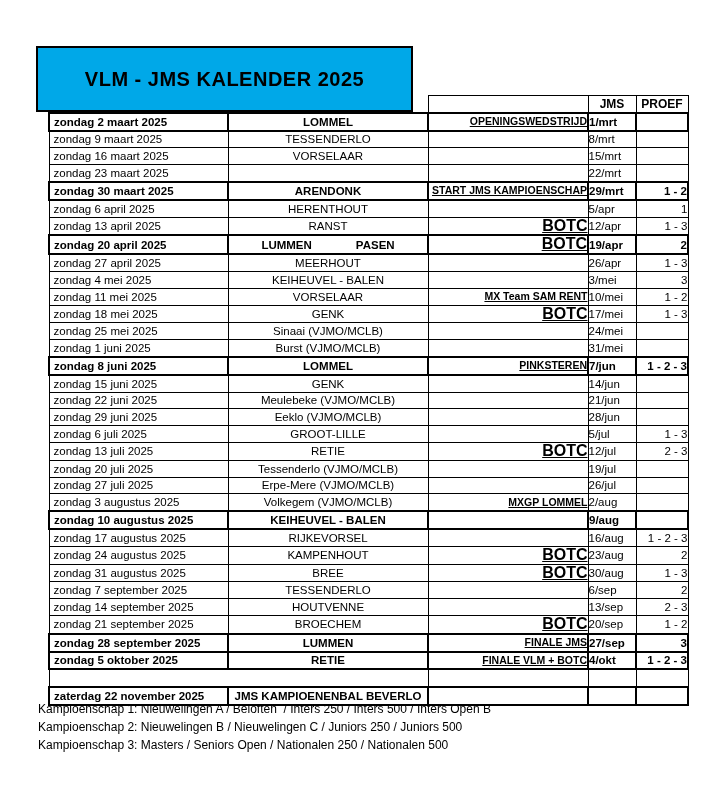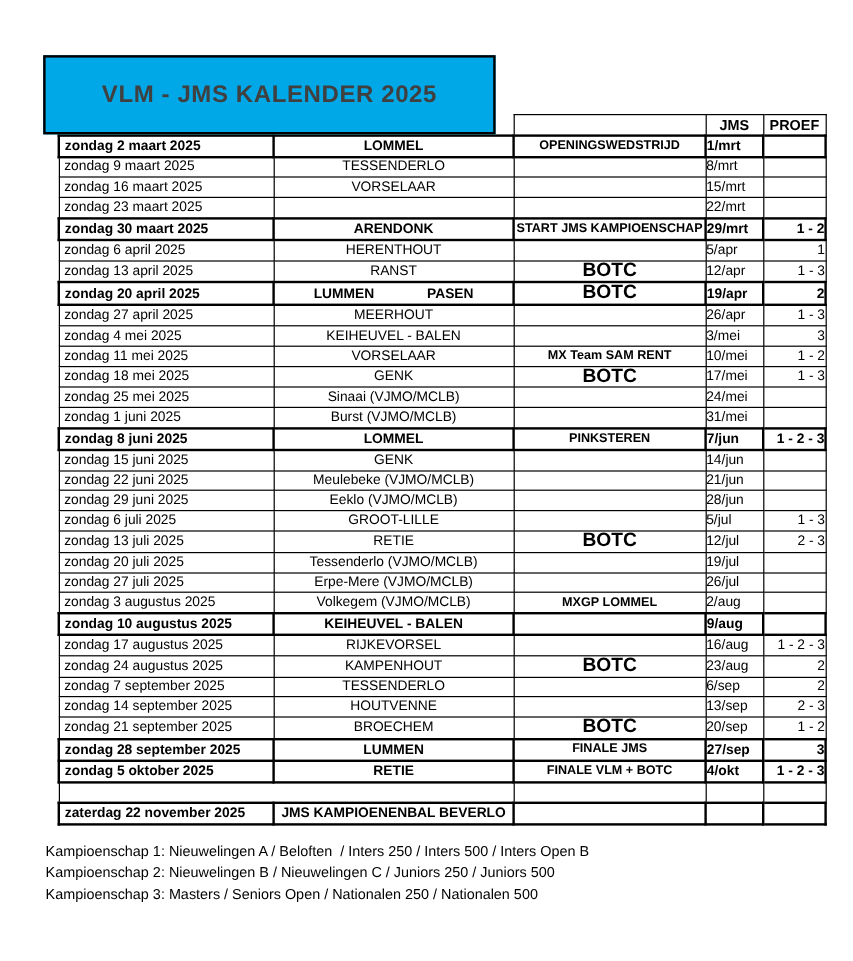--- a/index.html
+++ b/index.html
@@ -17,21 +17,21 @@
     position:absolute;left:48px;top:95px;border-collapse:collapse;table-layout:fixed;
     z-index:1;
   }
   col.c1{width:179px;} col.c2{width:200px;} col.c3{width:160px;} col.c4{width:48px;} col.c5{width:52px;}
   td,th{border:1px solid #000;height:15.8px;padding:0;font-size:11.5px;line-height:1.05;overflow:hidden;white-space:nowrap;}
   th{font-weight:bold;font-size:12px;}
   .no-border{border:none;background:#fff;}
   tr.row-bold td{border-width:2px;font-weight:bold;}
   .c-date{text-align:left;padding-left:4px;}
   .c-loc{text-align:center;}
-  .c-note{text-align:center;font-weight:bold;font-size:10.5px;}
+  .c-note{text-align:right;font-weight:bold;font-size:10.5px;text-decoration:underline;}
   .c-note.botc{font-size:16px;}
   .c-jms{text-align:left;}
   .c-proef{text-align:right;}
   .loc-flex{display:flex;justify-content:center;gap:44px;}
 
   .footer{position:absolute;left:38px;top:700px;font-size:12px;line-height:18px;}
   .footer div{white-space:pre;}
 </style>
 </head>
 <body>
@@ -237,20 +237,27 @@
           <td class="c-proef">1 - 2 - 3</td>
         </tr>
         <tr>
           <td class="c-date">zondag 24 augustus 2025</td>
           <td class="c-loc">KAMPENHOUT</td>
           <td class="c-note botc">BOTC</td>
           <td class="c-jms">23/aug</td>
           <td class="c-proef">2</td>
         </tr>
         <tr>
+          <td class="c-date">zondag 31 augustus 2025</td>
+          <td class="c-loc">BREE</td>
+          <td class="c-note botc">BOTC</td>
+          <td class="c-jms">30/aug</td>
+          <td class="c-proef">1 - 3</td>
+        </tr>
+        <tr>
           <td class="c-date">zondag 7 september 2025</td>
           <td class="c-loc">TESSENDERLO</td>
           <td class="c-note"></td>
           <td class="c-jms">6/sep</td>
           <td class="c-proef">2</td>
         </tr>
         <tr>
           <td class="c-date">zondag 14 september 2025</td>
           <td class="c-loc">HOUTVENNE</td>
           <td class="c-note"></td>
@@ -287,21 +294,21 @@
         <tr class="row-bold">
           <td class="c-date">zaterdag 22 november 2025</td>
           <td class="c-loc">JMS KAMPIOENENBAL BEVERLO</td>
           <td class="c-note"></td>
           <td class="c-jms"></td>
           <td class="c-proef"></td>
         </tr>
       </tbody>
   </table>
 
-  <div class="banner" style="background: rgb(0, 168, 232); color: #404040;">
+  <div class="banner" style="background: rgb(0, 168, 232); color: #000000;">
     <span class="banner-title">VLM - JMS KALENDER 2025</span>
   </div>
 
   <div class="footer">
       <div>Kampioenschap 1: Nieuwelingen A / Beloften  / Inters 250 / Inters 500 / Inters Open B</div>
       <div>Kampioenschap 2: Nieuwelingen B / Nieuwelingen C / Juniors 250 / Juniors 500</div>
       <div>Kampioenschap 3: Masters / Seniors Open / Nationalen 250 / Nationalen 500</div>
     </div>
 </div>
 

